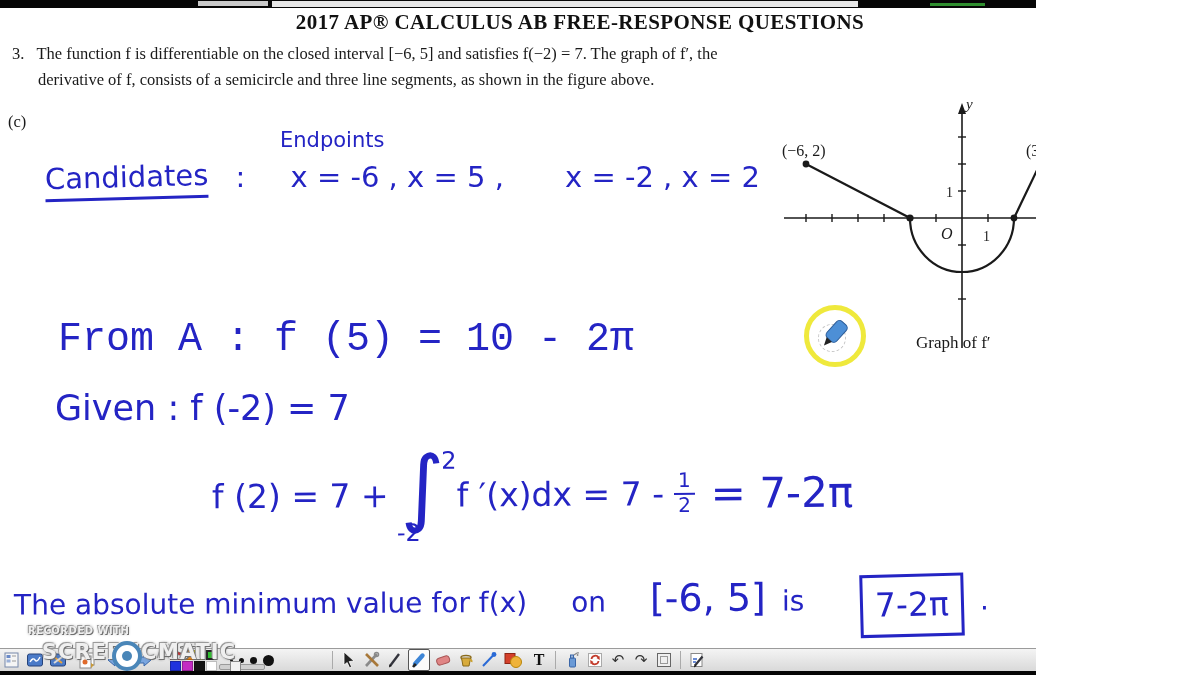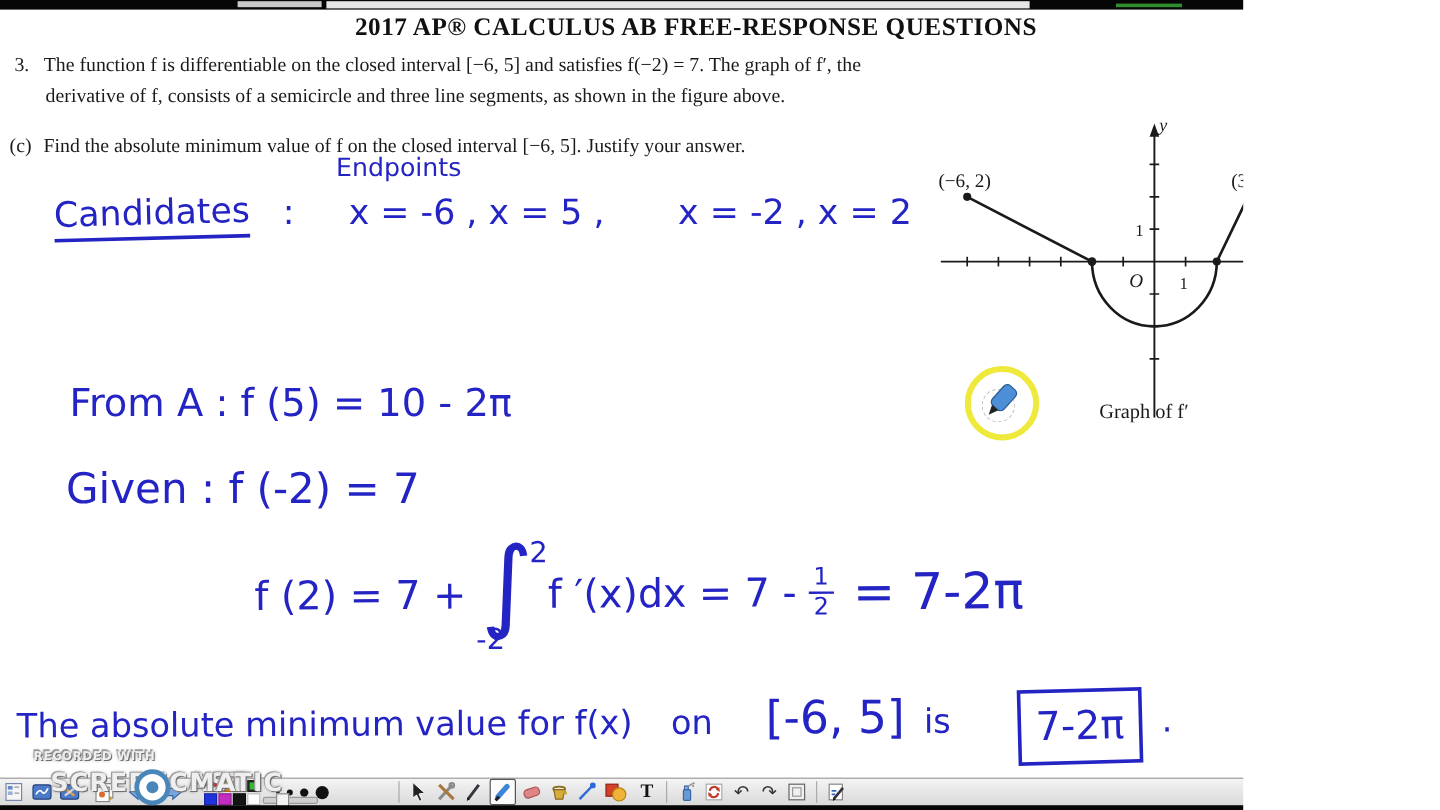--- a/index.html
+++ b/index.html
@@ -96,53 +96,52 @@
   </div>
 
   <div class="doc-title">2017 AP® CALCULUS AB FREE-RESPONSE QUESTIONS</div>
   <div class="prob">
     <span>3.</span>
     <span>The function f is differentiable on the closed interval [−6, 5] and satisfies  f(−2) = 7.  The graph of f′, the</span>
   </div>
   <div class="prob2">derivative of f, consists of a semicircle and three line segments, as shown in the figure above.</div>
   <div class="partc">
     <span>(c)</span>
-    <span>Find the absolute minimum value of f on the closed interval [−6, 5].  Justify your answer.</span>
   </div>
 
   <div class="hw hw-sm" style="left:280px;top:128px;">Endpoints</div>
 
   <div class="hw hw-md" style="left:45px;top:160px;">
     <span class="cand-label">Candidates</span>
     <span style="margin-left:18px;">:</span>
     <span style="margin-left:36px;">x = -6 , x = 5 ,</span>
     <span style="margin-left:52px;">x = -2 ,  x = 2</span>
   </div>
 
-  <div class="hw hw-md" style="left:58px;top:317px;font-size:32px;">From A :   f (5)  =  10 - 2π</div>
+  <div class="hw hw-md" style="left:58px;top:317px;font-size:40px;font-family:Liberation Mono, monospace;">From A :   f (5)  =  10 - 2π</div>
   <div class="hw hw-md" style="left:55px;top:388px;font-size:35px;">Given  :   f (-2)  =  7</div>
 
   <div class="hw eqline" style="left:212px;top:448px;">
     <span>f (2)  =  7 +</span>
     <span class="int-wrap">
       <span class="int-glyph">∫</span>
       <span class="int-sup">2</span>
       <span class="int-sub">-2</span>
     </span>
     <span>f ′(x)dx  =  7 -</span>
     <span class="frac">
       <span class="frac-n">1</span>
       <span>2</span>
     </span>
     <span class="eq-result">=  7-2π</span>
   </div>
 
   <div class="hw concl" style="left:14px;top:570px;">
     <span>The absolute minimum value for f(x)</span>
-    <span style="margin-left:16px;">on</span>
+    <span style="margin-left:28px;">on</span>
     <span class="intv" style="margin-left:28px;">[-6, 5]</span>
     <span>is</span>
     <span class="ansbox" style="margin-left:40px;">7-2π</span>
     <span>.</span>
   </div>
 
   <svg class="fig" width="360" height="262" viewBox="0 0 360 262">
     <g stroke="#1a1a1a" stroke-width="1.6">
       <line x1="4" y1="120" x2="340" y2="120"></line>
       <line x1="182" y1="12" x2="182" y2="250"></line>

